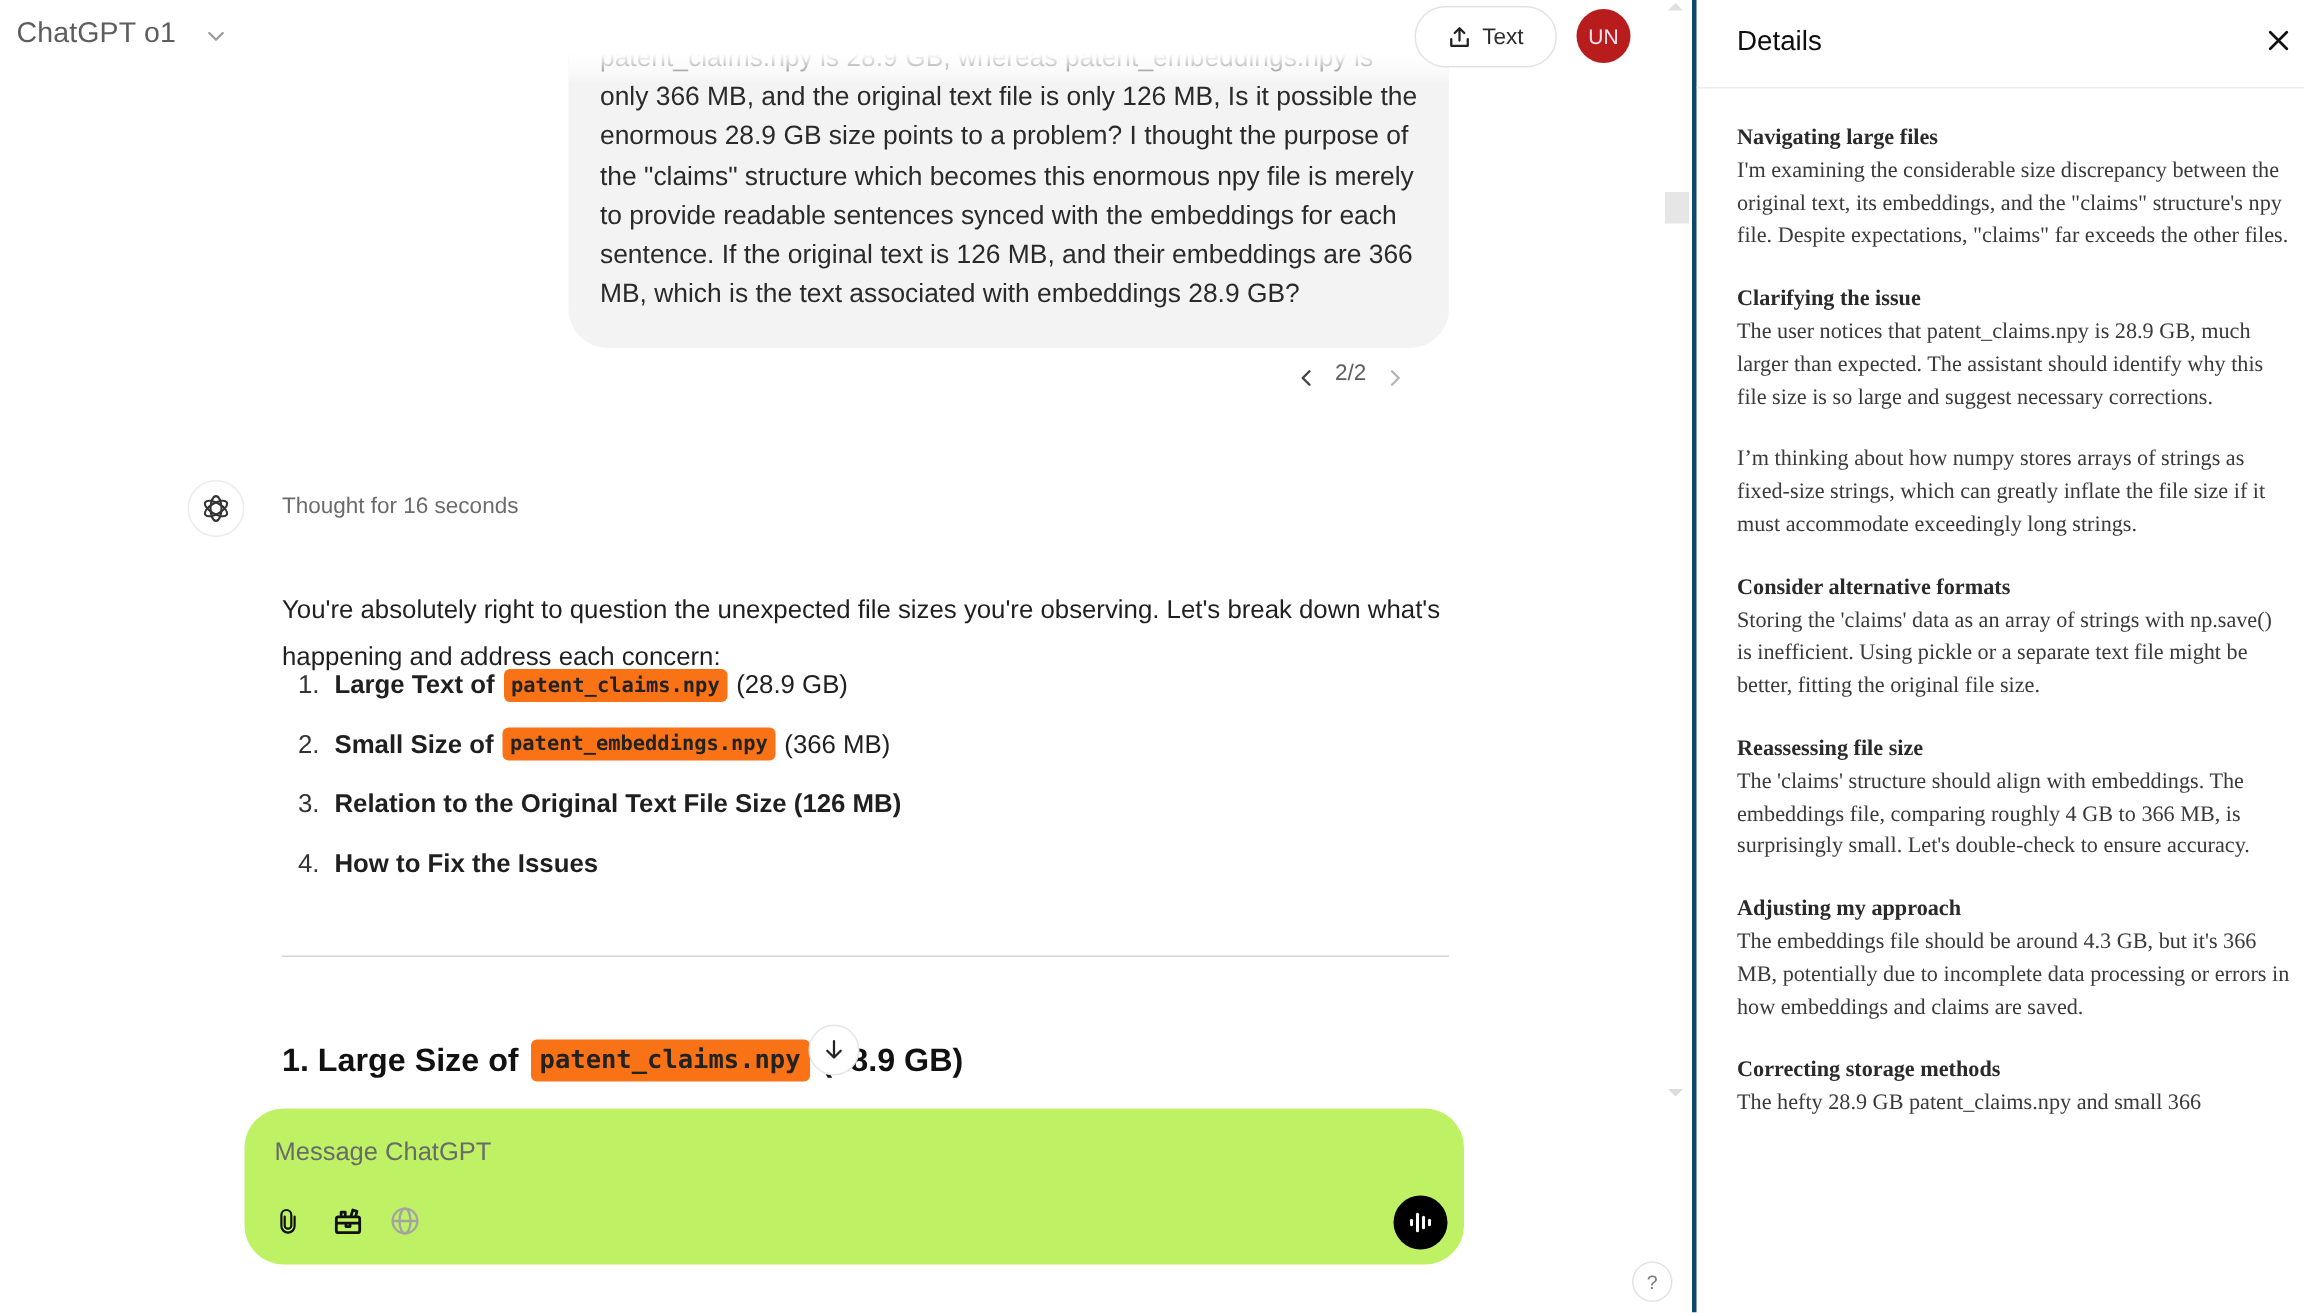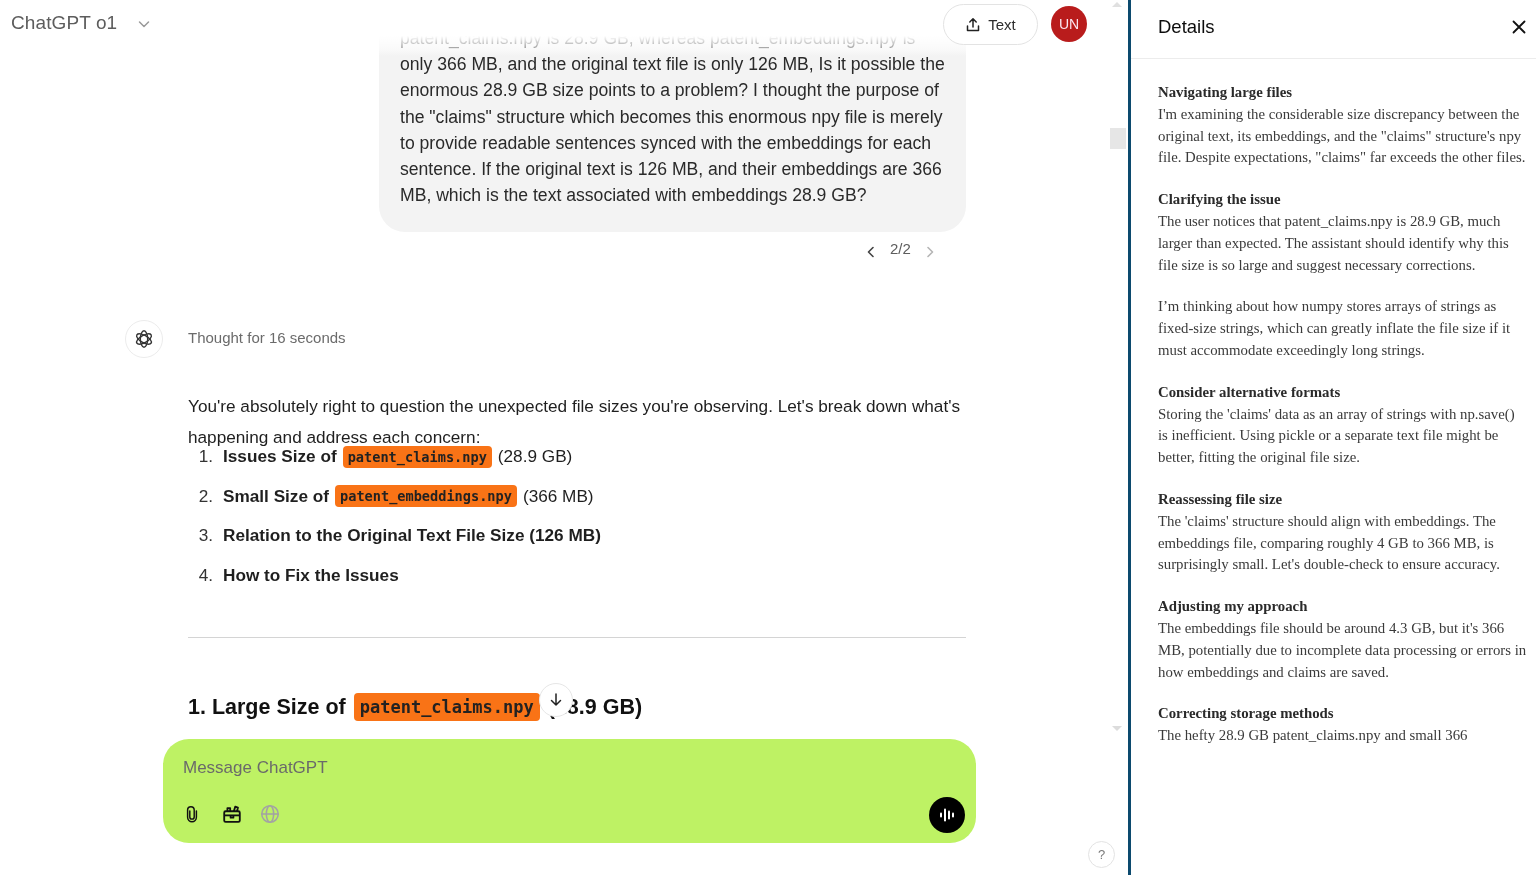--- a/index.html
+++ b/index.html
@@ -112,21 +112,21 @@
           <ellipse cx="12" cy="12" rx="4" ry="9" transform="rotate(120 12 12)"></ellipse>
         </g>
       </svg>
     </div>
     <div class="thought">Thought for 16 seconds</div>
     <div class="answer-intro">You're absolutely right to question the unexpected file sizes you're observing. Let's break down what's happening and address each concern:</div>
 
     <ol class="toc">
       <li>
         <span class="num">1.</span>
-        <span class="b">Issues Size of</span>
+        <span class="b">Large Text of</span>
         <span class="code">patent_claims.npy</span>
         <span>(28.9 GB)</span>
       </li>
       <li>
         <span class="num">2.</span>
         <span class="b">Small Size of</span>
         <span class="code">patent_embeddings.npy</span>
         <span>(366 MB)</span>
       </li>
       <li>

